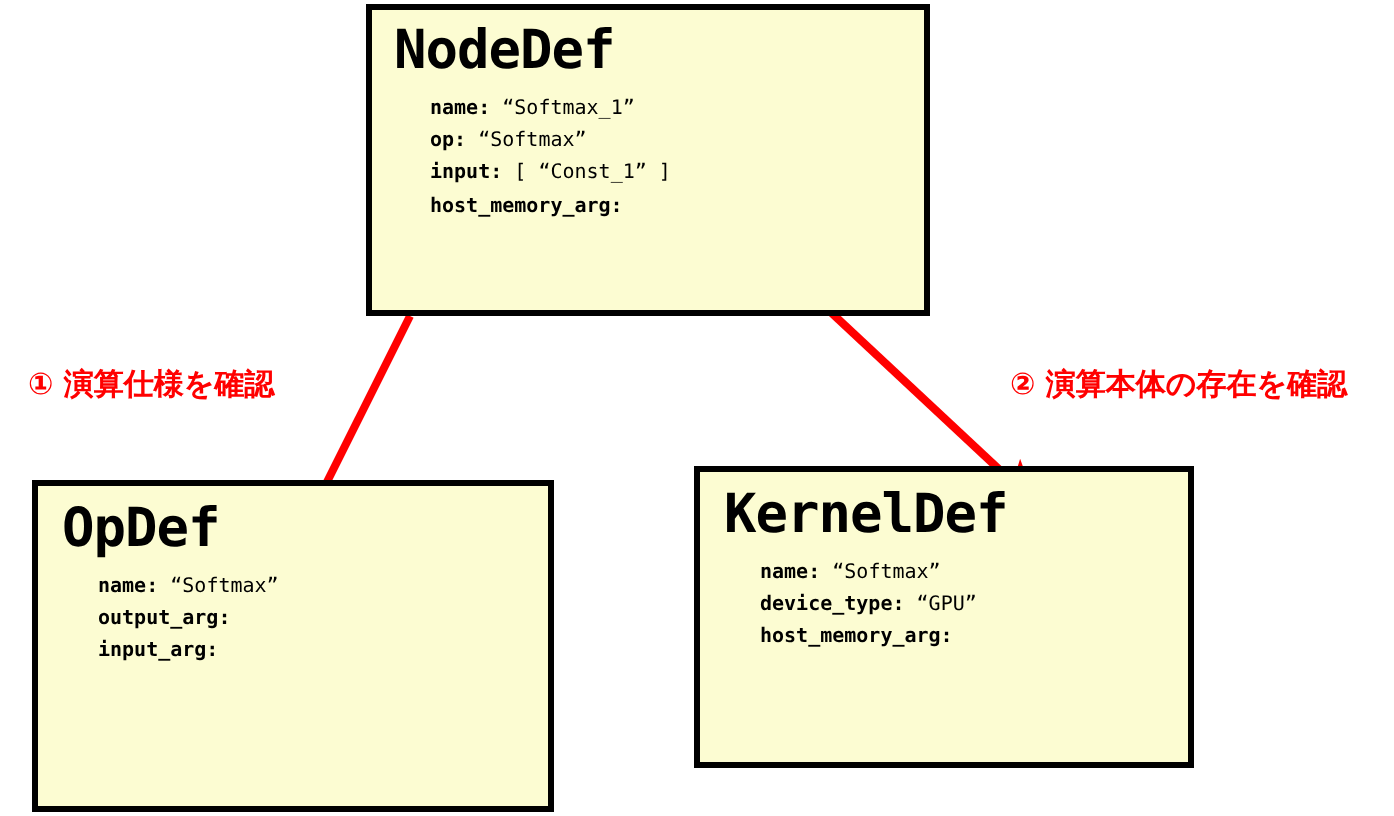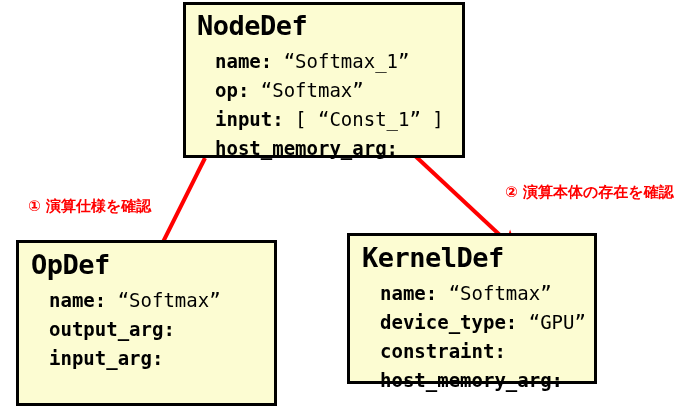--- a/index.html
+++ b/index.html
@@ -36,21 +36,21 @@
 
   .fields {
     margin-top: 9px;
     display: flex;
     flex-direction: column;
     gap: 2px;
   }
 
   .field {
     font-family: "DejaVu Sans Mono", monospace;
-    font-size: 19px;
+    font-size: 10px;
     line-height: 1.42;
     color: #000000;
     white-space: nowrap;
   }
   .field .k {
     font-weight: bold;
   }
   .field .v {
     font-weight: normal;
   }
@@ -100,21 +100,21 @@
   .annotation {
     position: absolute;
     color: #ff0000;
     font-family: "DejaVu Sans", sans-serif;
     font-weight: bold;
     font-size: 15px;
     line-height: 1;
     white-space: nowrap;
     z-index: 3;
   }
-  #annotation-1 { left: 28px;  top: 185px; margin-top: 14px; }
+  #annotation-1 { left: 14px;  top: 185px; }
   #annotation-2 { left: 505px; top: 185px; }
 </style>
 </head>
 <body>
 
 <div id="canvas">
 
   <svg id="arrows" viewBox="0 0 697 408" width="697" height="408">
     <defs>
       <marker id="arrowhead" markerWidth="6" markerHeight="6" refX="4.6" refY="3" orient="auto" markerUnits="strokeWidth">
@@ -170,24 +170,20 @@
     <div class="fields">
       <div class="field">
         <span class="k">name:</span>
         <span class="v">“Softmax”</span>
       </div>
       <div class="field">
         <span class="k">device_type:</span>
         <span class="v">“GPU”</span>
       </div>
       <div class="field">
-        <span class="k">constraint:</span>
-        <span class="v"></span>
-      </div>
-      <div class="field">
         <span class="k">host_memory_arg:</span>
         <span class="v"></span>
       </div>
     </div>
   </div>
 
   <div class="annotation" id="annotation-1">① 演算仕様を確認</div>
   <div class="annotation" id="annotation-2">② 演算本体の存在を確認</div>
 
 </div>

